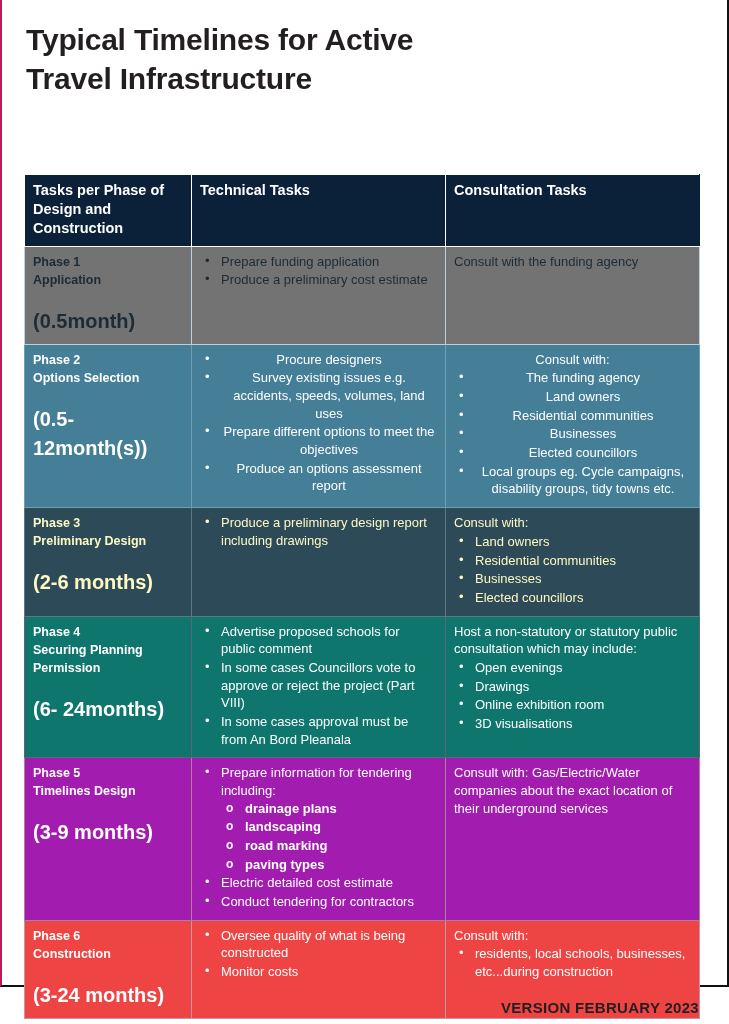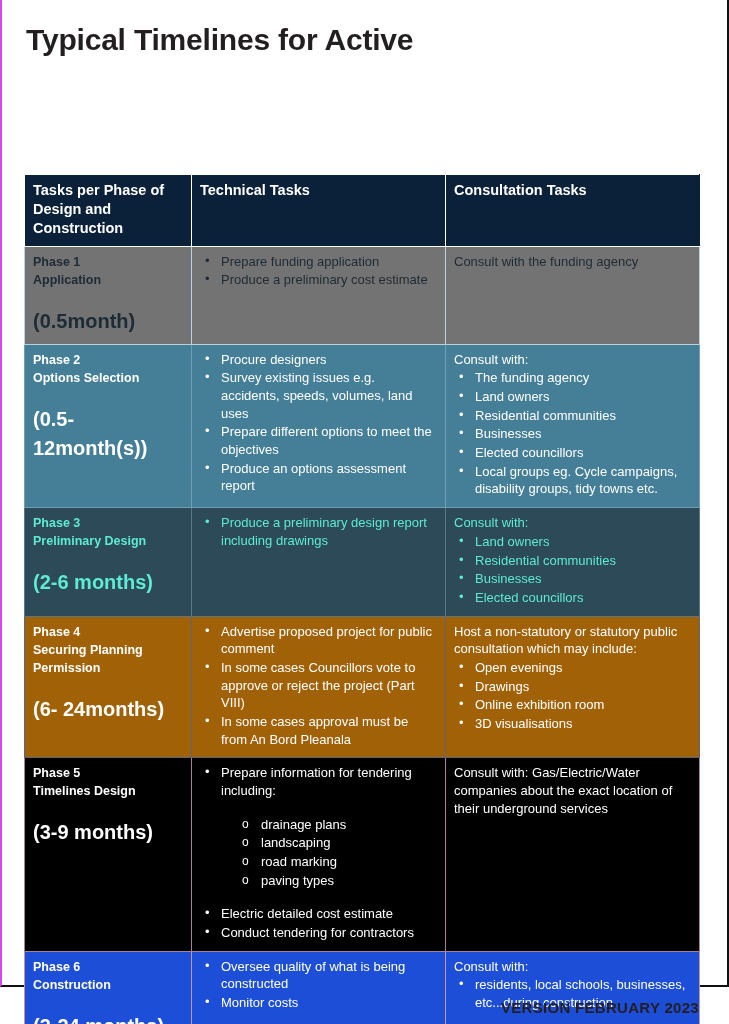--- a/index.html
+++ b/index.html
@@ -15,21 +15,21 @@
     overflow: hidden;
     position: relative;
   }
   .page {
     position: absolute;
     left: 0;
     top: 0;
     width: 729px;
     height: 987px;
     box-sizing: border-box;
-    border-left: 2px solid #d946ef;
+    border-left: 2px solid #be185d;
     border-right: 2px solid #111111;
     border-bottom: 2px solid #111111;
     background: #ffffff;
   }
 
   
   .doc-header {
     position: absolute;
     left: 0;
     top: 0;
@@ -122,49 +122,50 @@
     margin-bottom: 1px;
   }
   ul.bullets > li::before {
     content: "\2022";
     position: absolute;
     left: 5px;
     top: -1px;
     font-size: 13px;
   }
   ul.subbullets {
-    margin: 16px;
+    margin: 0;
     padding: 0;
     list-style: none;
+    font-weight: bold;
   }
   ul.subbullets > li {
     position: relative;
     padding-left: 24px;
     margin-bottom: 1px;
   }
   ul.subbullets > li::before {
     content: "o";
     position: absolute;
     left: 5px;
     top: 0;
     font-size: 12px;
   }
 
   
   tr.theme-light td   { background: #737373; color: #1d2b36; border-color: #b9d3e2; }
   tr.theme-light td + td { border-left-color: #ffffff; }
   tr.theme-teal td    { background: #447f97; color: #ffffff; border-color: #6e9fb3; }
-  tr.theme-teal td + td { border-left-color: #ffffff; }
-  tr.theme-dteal td   { background: #2c4a58; color: #5eead4; border-color: #5c7682; }
+  tr.theme-teal td + td { border-left-color: #ffffff; text-align: center; }
+  tr.theme-dteal td   { background: #2c4a58; color: #fef9c3; border-color: #5c7682; }
   tr.theme-dteal td + td { border-left-color: #ffffff; }
-  tr.theme-navy td    { background: #a16207; color: #ffffff; border-color: #5c6678; }
+  tr.theme-navy td    { background: #0f766e; color: #ffffff; border-color: #5c6678; }
   tr.theme-navy td + td { border-left-color: #ffffff; }
-  tr.theme-mauve td   { background: #000000; color: #ffffff; border-color: #a98198; }
+  tr.theme-mauve td   { background: #a21caf; color: #ffffff; border-color: #a98198; }
   tr.theme-mauve td + td { border-left-color: #ffffff; }
-  tr.theme-rose td    { background: #1d4ed8; color: #ffffff; border-color: #c694a9; }
+  tr.theme-rose td    { background: #ef4444; color: #ffffff; border-color: #c694a9; }
   tr.theme-rose td + td { border-left-color: #ffffff; }
 
   
   .version-note {
     position: absolute;
     right: 28px;
     top: 999px;
     font-size: 15px;
     font-weight: bold;
     color: #231f20;
@@ -172,20 +173,21 @@
   }
 </style>
 </head>
 <body>
 
 <div class="page">
 
   <div class="doc-header">
     <div class="doc-title">
       <span>Typical Timelines for Active</span><br>
+      <span>Travel Infrastructure</span>
     </div>
 
   </div>
 
   <table class="timeline-table">
     <colgroup>
       <col class="col-phase">
         <col class="col-tech">
         <col class="col-cons">
     </colgroup>
@@ -261,21 +263,21 @@
           </td>
         </tr>
         <tr class="theme-navy">
           <td class="phase-cell">
             <div>Phase 4</div>
             <div>Securing Planning Permission</div>
             <span class="phase-duration">(6- 24months)</span>
           </td>
           <td class="content-cell">
             <ul class="bullets">
-              <li>Advertise proposed project for public comment</li>
+              <li>Advertise proposed schools for public comment</li>
               <li>In some cases Councillors vote to approve or reject the project (Part VIII)</li>
               <li>In some cases approval must be from An Bord Pleanala</li>
             </ul>
           </td>
           <td class="content-cell">
             <div class="lead-text">Host a non-statutory or statutory public consultation which may include:</div>
             <ul class="bullets">
               <li>Open evenings</li>
               <li>Drawings</li>
               <li>Online exhibition room</li>

